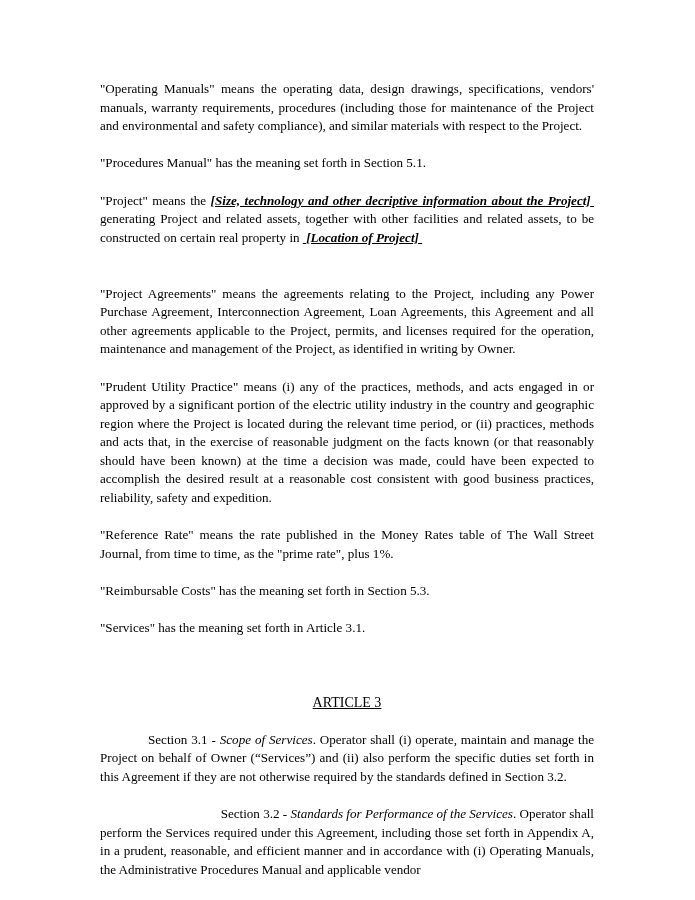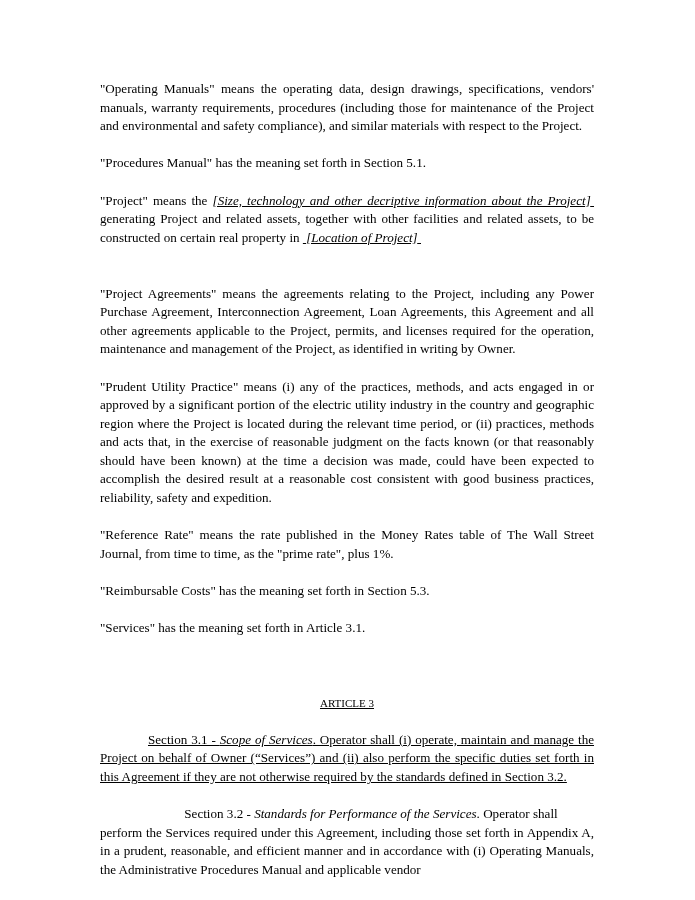--- a/index.html
+++ b/index.html
@@ -35,52 +35,51 @@
     hyphens: none;
   }
   
   .gap-1 { height: 18.6px; }
   .gap-2 { height: 37.2px; }
   .gap-3 { height: 55.8px; }
   
 
   .indent-first {
     text-indent: 48px;
-    text-decoration: underline;
   }
 
   .ph {
-    font-weight: normal;
+    font-weight: bold;
     font-style: italic;
     text-decoration: underline;
   }
   .ital {
     font-style: italic;
   }
 
   .heading-block {
     text-align: center;
   }
   .heading-line {
-    font-size: 11px;
+    font-size: 14px;
     line-height: 18.6px;
     text-align: center;
     margin: 0;
   }
   .heading-line .u {
     text-decoration: underline;
   }
 
   
   .para.s32 {
     text-align: justify;
   }
   .para.s32 .firstline {
     display: block;
-    text-align: center;
+    text-align: right;
     text-indent: 48px;
   }
 </style>
 </head>
 <body>
 
 <div class="page">
   <div class="content">
 
     <p class="para">"Operating Manuals" means the operating data, design drawings, specifications, vendors' manuals, warranty requirements, procedures (including those for maintenance of the Project and environmental and safety compliance), and similar materials with respect to the Project.</p>

